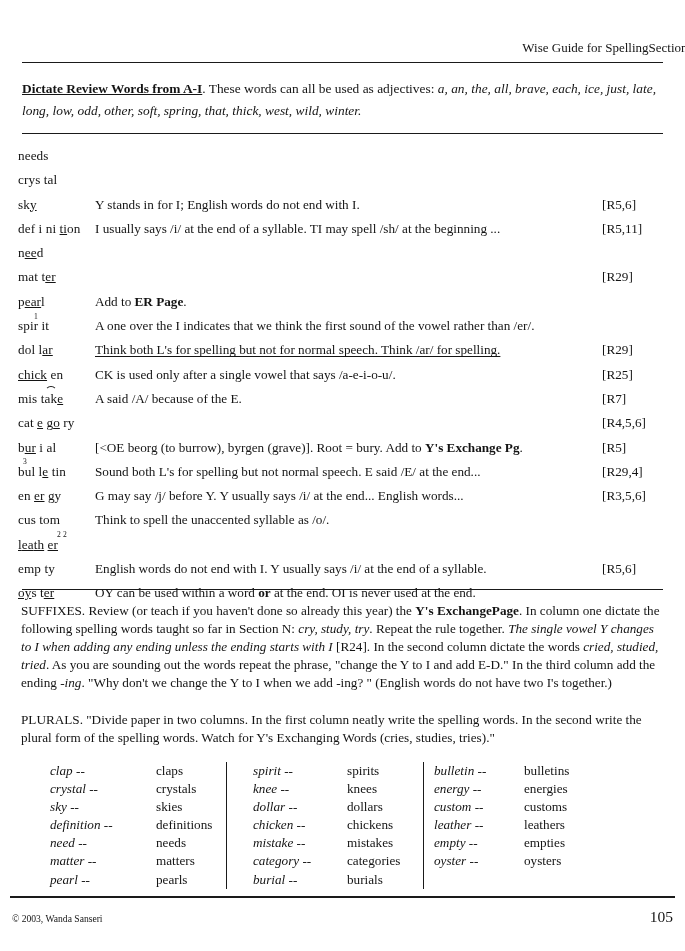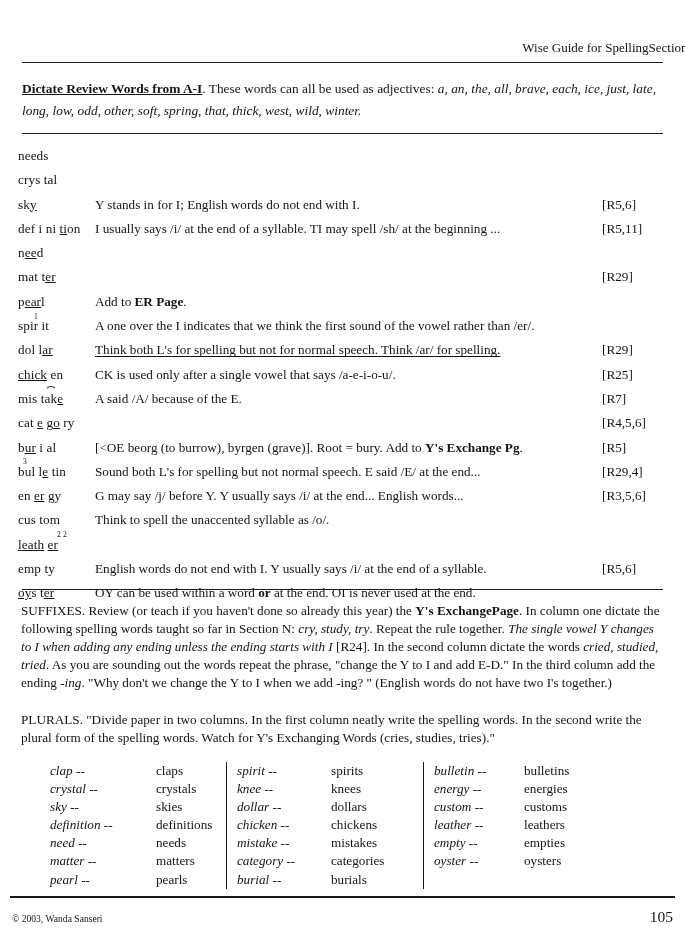--- a/index.html
+++ b/index.html
@@ -181,21 +181,21 @@
     display: flex;
     font-size: 13.2px;
     line-height: 18.1px;
     white-space: nowrap;
   }
   .psing {
     font-style: italic;
     display: inline-block;
   }
   .c1 .psing { width: 98px; }
-  .c2 .psing { width: 86px; }
+  .c2 .psing { width: 86px; margin-left: 16px; }
   .c3 .psing { width: 82px; }
   .pplur { display: inline-block; margin-left: 8px; }
 
   
   .footer-rule {
     position: absolute;
     left: 10px;
     top: 896px;
     width: 665px;
     height: 0;

